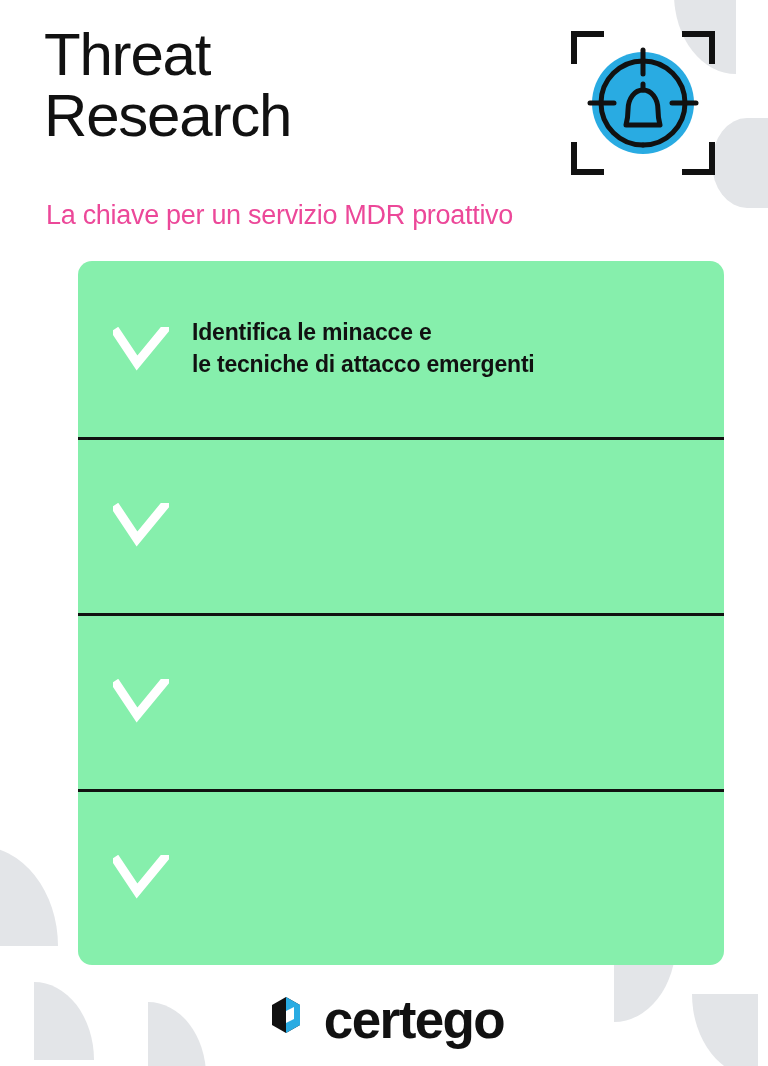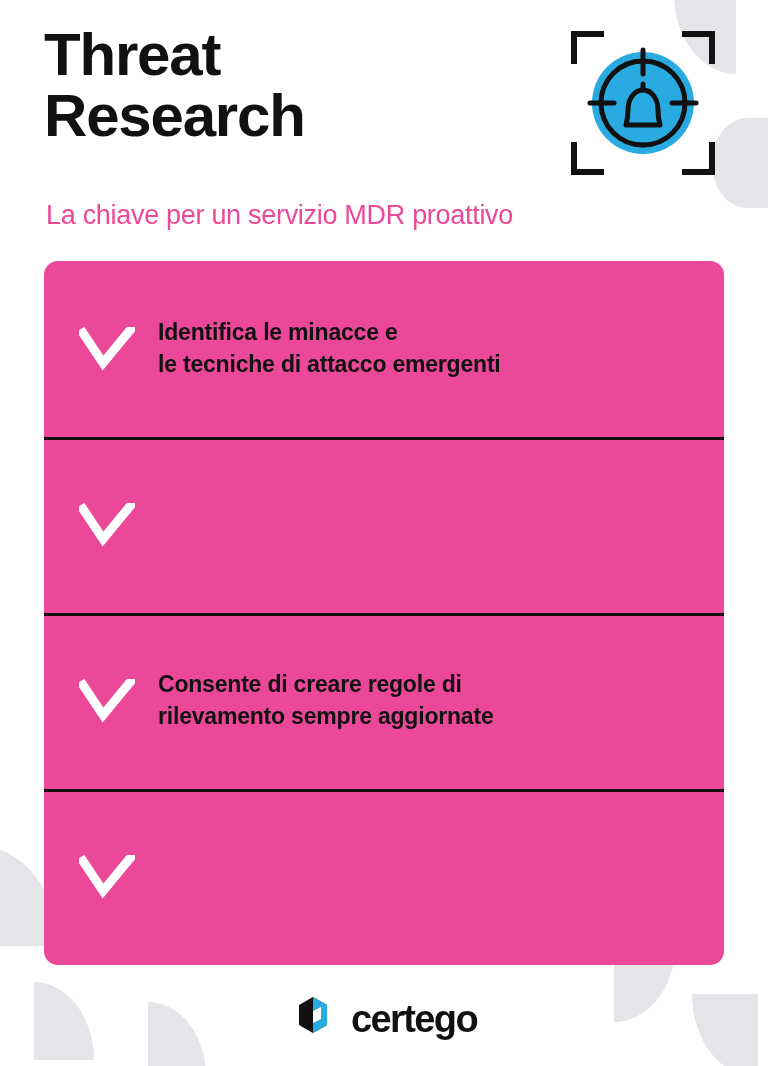--- a/index.html
+++ b/index.html
@@ -42,21 +42,21 @@
   .header-row {
     display: flex;
     align-items: flex-start;
     justify-content: space-between;
     padding-top: 24px;
   }
 
   .title {
     font-size: 60px;
     line-height: 1.02;
-    font-weight: bold;
+    font-weight: normal;
     letter-spacing: -1.2px;
     margin: 0;
     color: #111111;
     white-space: pre-line;
     font-family: "Liberation Sans", sans-serif;
   }
 
   .hero-icon {
     margin-right: 6px;
     margin-top: 4px;
@@ -67,23 +67,24 @@
     font-size: 27px;
     margin: 18px 0 0 2px;
     color: #ec4899;
     font-weight: 400;
     letter-spacing: -0.3px;
   }
 
   
   .card {
     margin-top: 30px;
-    background: #ec4899;
+    background: #86efac;
     border-radius: 14px;
     overflow: hidden;
+    margin-left: 34px;
   }
 
   .card-row {
     display: flex;
     align-items: center;
     min-height: 176px;
     padding: 0 20px 0 34px;
     box-sizing: border-box;
     position: relative;
   }
@@ -117,21 +118,21 @@
 
   
   .footer {
     margin-top: 26px;
     display: flex;
     align-items: center;
     justify-content: center;
     gap: 8px;
   }
   .logo-text {
-    font-size: 38px;
+    font-size: 53px;
     font-weight: bold;
     letter-spacing: -1.6px;
     color: #111111;
     line-height: 1;
   }
 </style>
 </head>
 <body>
 
 <div class="leaf" id="leaf-tr-1"></div>
@@ -199,22 +200,20 @@
         </svg>
       </span>
     </div>
 
     <div class="card-row">
       <span class="check">
         <svg width="56" height="44" viewBox="0 0 56 44" xmlns="http://www.w3.org/2000/svg">
           <polyline points="4,6 24,36 52,2" fill="none" stroke="#ffffff" stroke-width="9" stroke-linecap="square" stroke-linejoin="miter"></polyline>
         </svg>
       </span>
-      <div class="row-text">Consente di creare regole di
-rilevamento sempre aggiornate</div>
     </div>
 
     <div class="card-row">
       <span class="check">
         <svg width="56" height="44" viewBox="0 0 56 44" xmlns="http://www.w3.org/2000/svg">
           <polyline points="4,6 24,36 52,2" fill="none" stroke="#ffffff" stroke-width="9" stroke-linecap="square" stroke-linejoin="miter"></polyline>
         </svg>
       </span>
     </div>
 

